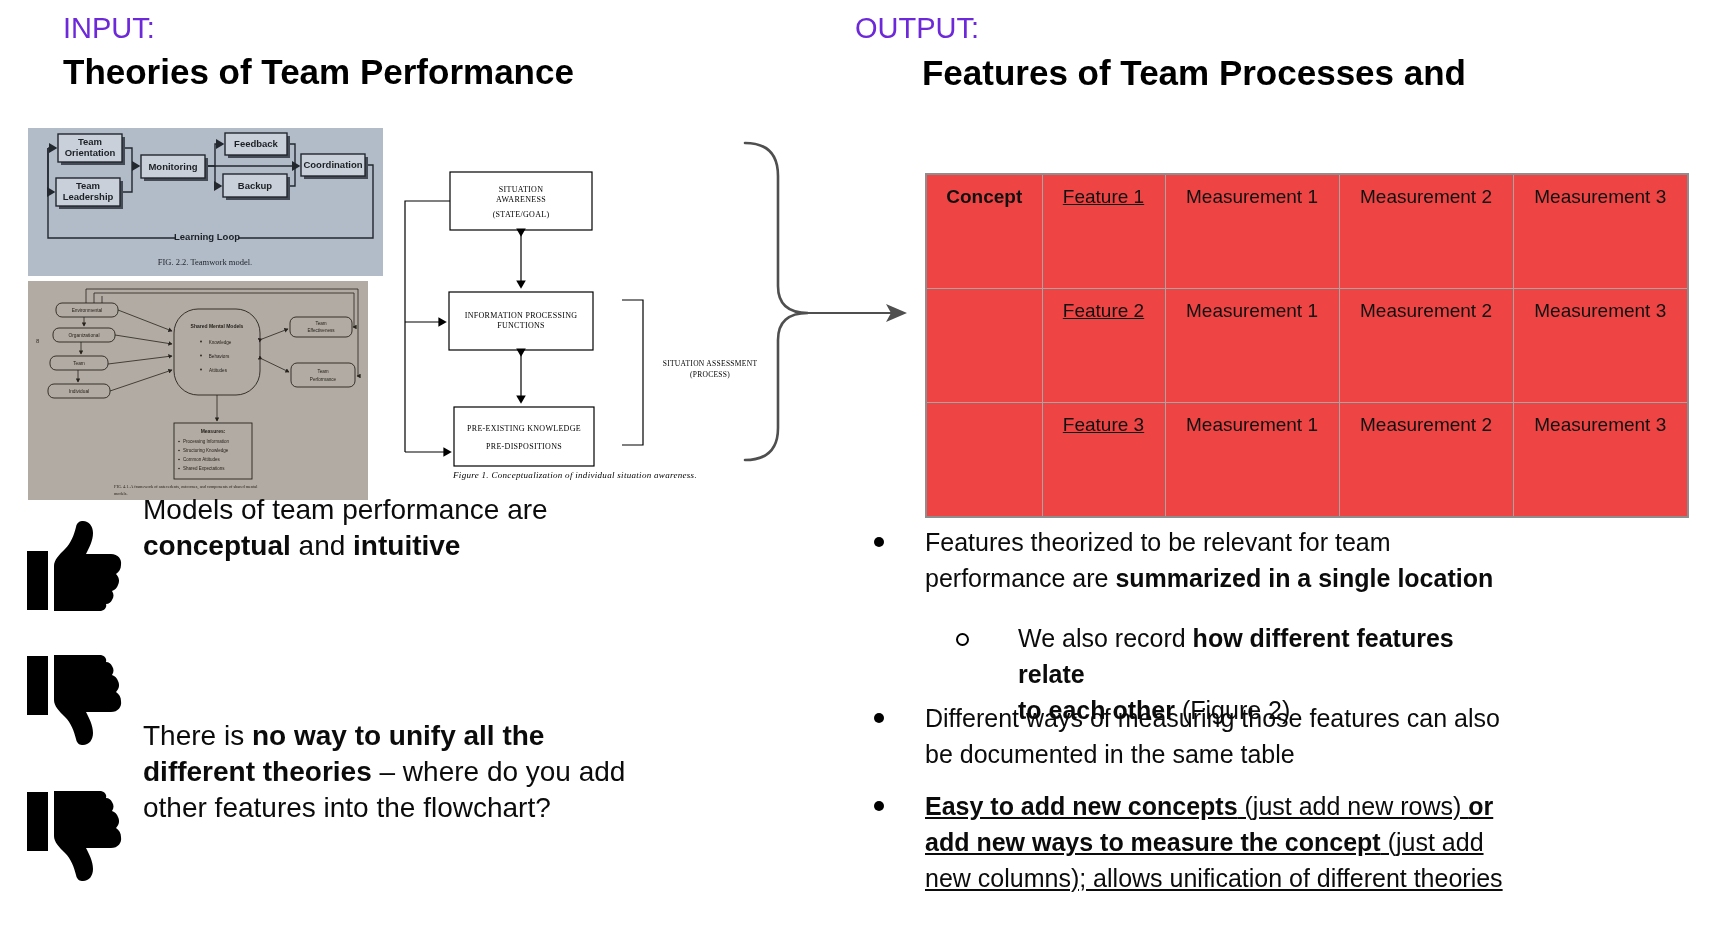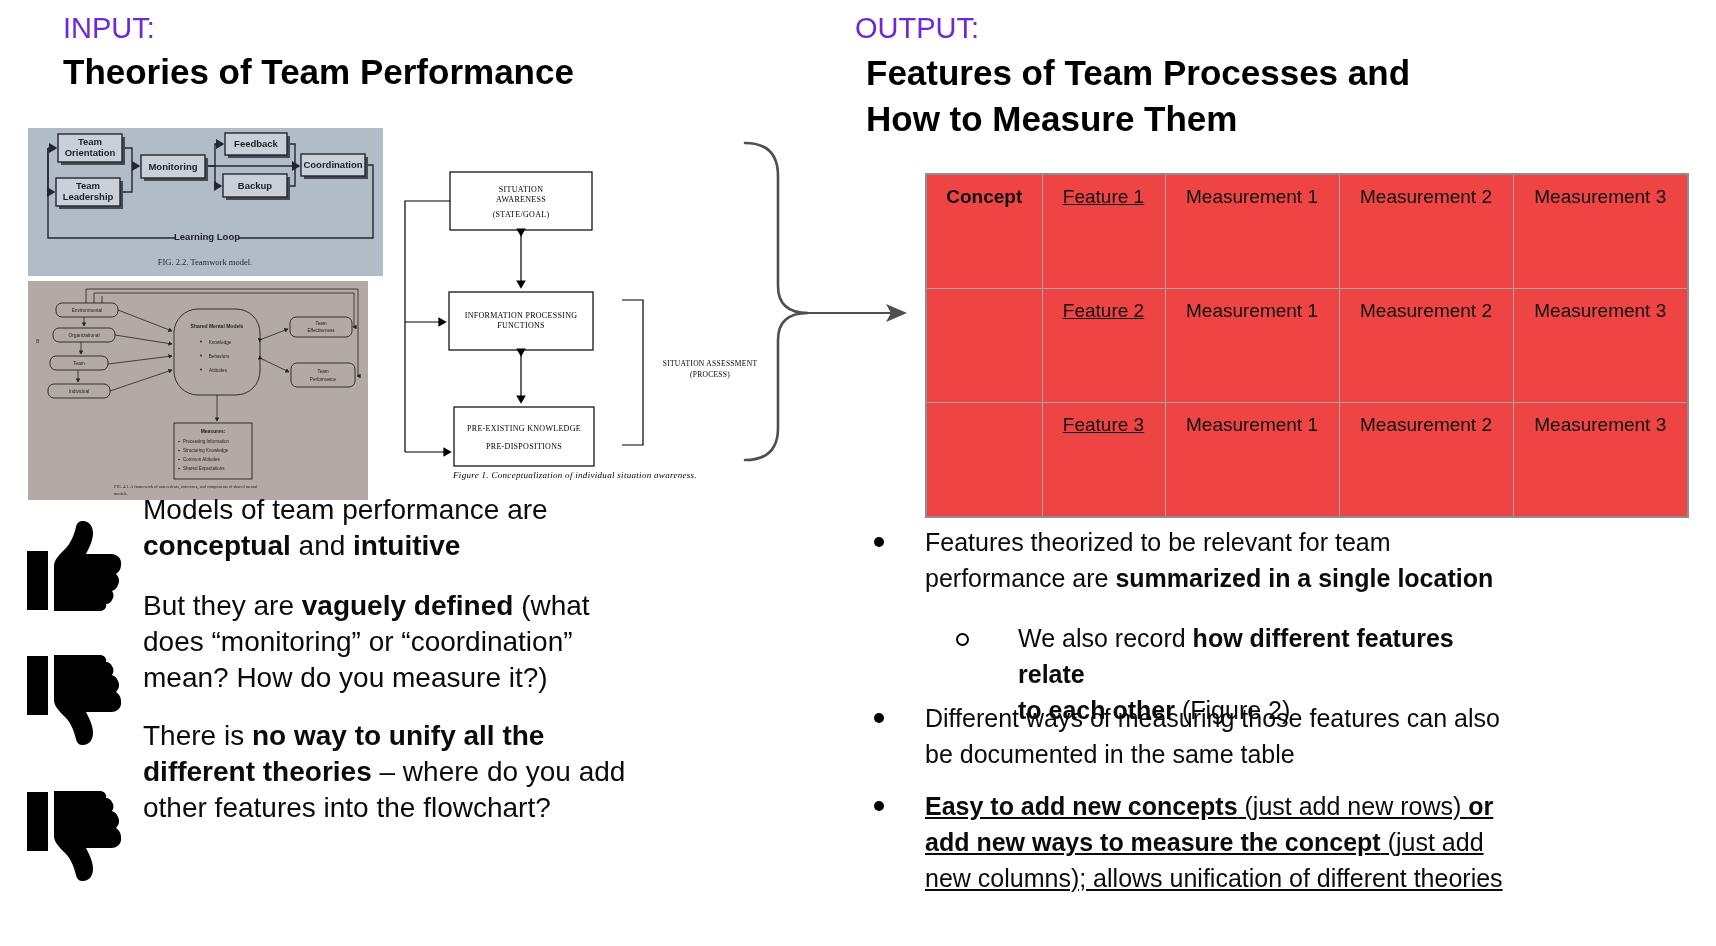--- a/index.html
+++ b/index.html
@@ -3,21 +3,21 @@
 <meta charset="utf-8">
 <style>
   html,body{margin:0;padding:0;background:#e8e8e8;}
   .slide{
     position:relative;width:1716px;height:946px;background:#ffffff;
     font-family:"Liberation Sans",sans-serif;color:#000;overflow:hidden;
   }
   .abs{position:absolute;}
   .label{font-size:29px;font-weight:400;color:#6d28d9;}
   .title{font-size:35px;font-weight:700;color:#000;line-height:44px;}
-  .out-title{text-align:left;line-height:46px;}
+  .out-title{text-align:right;line-height:46px;}
   
   table.feat{border-collapse:collapse;table-layout:fixed;background:#ef4444;border:2px solid #8e8e8e;}
   table.feat td{
     border:1px solid #a5a5a5;vertical-align:top;text-align:center;
     padding-top:11px;font-size:19px;color:#111;height:101px;overflow:hidden;
   }
   td.bold{font-weight:700;}
   td.und{text-decoration:underline;}
   
   .pc-text{font-size:28px;line-height:36px;white-space:pre-wrap;color:#0b0b0b;}
@@ -34,21 +34,20 @@
 <body>
 
 <div class="slide">
 
   <div class="abs label" style="left:63px;top:12px;">INPUT:</div>
   <div class="abs title" style="left:63px;top:50px;">Theories of Team Performance</div>
 
   <div class="abs label" style="left:855px;top:12px;">OUTPUT:</div>
   <div class="abs title out-title" style="left:866px;top:50px;width:600px;">
     <div>Features of Team Processes and</div>
-    <div>How to Measure Them</div>
   </div>
 
   <svg class="abs scan1" style="left:28px;top:128px;" width="355" height="148" viewBox="0 0 355 148">
     <defs>
       <marker id="ah1" markerWidth="7" markerHeight="7" refX="5" refY="3.5" orient="auto">
         <path d="M0,0 L6,3.5 L0,7 Z" fill="#23272e"></path>
       </marker>
     </defs>
     <g stroke="#23272e" stroke-width="1.4" fill="none">
 
@@ -246,23 +245,20 @@
   </svg>
   <div class="abs pc-text" style="left:143px;top:492px;width:560px;"><span>Models of team performance are
 </span><span class="b">conceptual</span><span> and </span><span class="b">intuitive</span></div>
 
   <svg class="abs" style="left:27px;top:654px;" width="96" height="91" viewBox="0 0 96 91">
     <g transform="translate(0,91) scale(1,-1)">
       <rect x="0" y="30" width="21" height="59" fill="#000"></rect>
       <path fill="#000" d="M27 90 L27 45 C27 39 32 34 38 28 C44 22 47 14 49 6 C50 1 53 0 56 0 C62 0 66 5 66 12 C66 20 62 27 59 33 L84 33 C91 33 95 38 94 44 C94 48 92 51 89 53 C92 56 93 60 91 64 C90 67 88 69 85 70 C87 73 87 76 85 79 C84 81 82 83 79 83 C80 86 78 89 74 90 Z"></path>
     </g>
   </svg>
-  <div class="abs pc-text" style="left:143px;top:588px;width:560px;"><span>But they are </span><span class="b">vaguely defined</span><span> (what
-does “monitoring” or “coordination”
-mean? How do you measure it?)</span></div>
 
   <svg class="abs" style="left:27px;top:790px;" width="96" height="91" viewBox="0 0 96 91">
     <g transform="translate(0,91) scale(1,-1)">
       <rect x="0" y="30" width="21" height="59" fill="#000"></rect>
       <path fill="#000" d="M27 90 L27 45 C27 39 32 34 38 28 C44 22 47 14 49 6 C50 1 53 0 56 0 C62 0 66 5 66 12 C66 20 62 27 59 33 L84 33 C91 33 95 38 94 44 C94 48 92 51 89 53 C92 56 93 60 91 64 C90 67 88 69 85 70 C87 73 87 76 85 79 C84 81 82 83 79 83 C80 86 78 89 74 90 Z"></path>
     </g>
   </svg>
   <div class="abs pc-text" style="left:143px;top:718px;width:560px;"><span>There is </span><span class="b">no way to unify all the
 different theories</span><span> – where do you add
 other features into the flowchart?</span></div>

